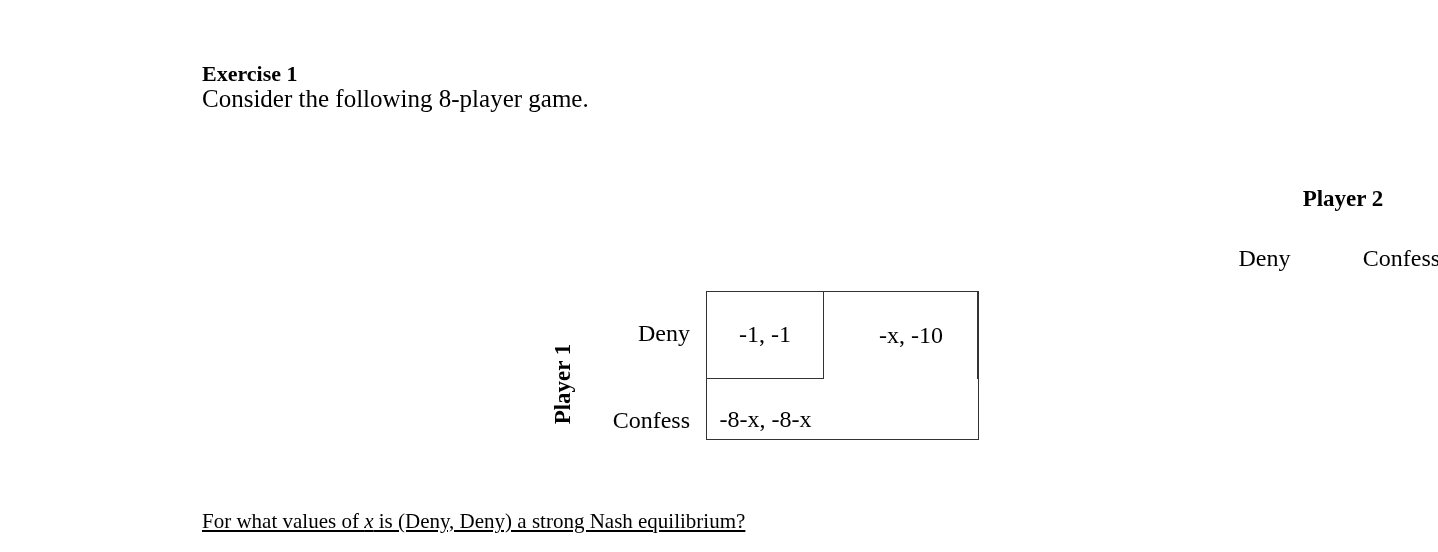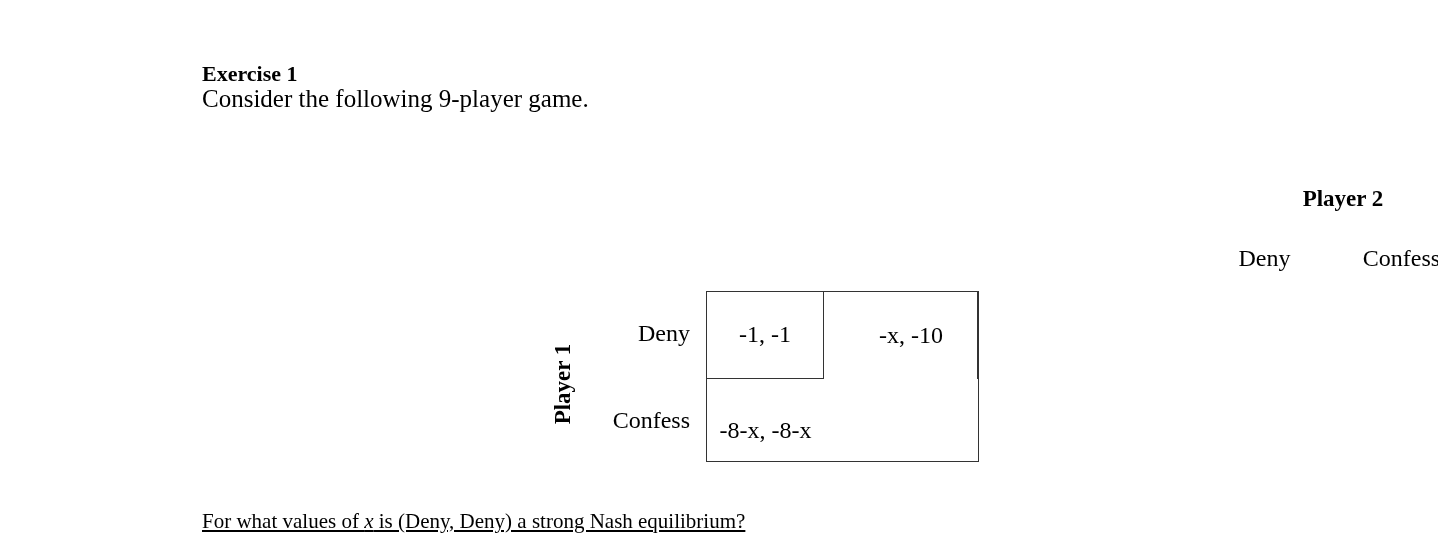--- a/index.html
+++ b/index.html
@@ -112,21 +112,21 @@
   }
   #row-labels .row-label.r0 { top: 26px; }
   #row-labels .row-label.r1 { top: 113px; }
 
   
   #payoff-grid {
     position: absolute;
     left: 206px;
     top: 106px;
     width: 273px;
-    height: 171px;
+    height: 149px;
     border: 1px solid #333333;
     box-sizing: border-box;
     display: grid;
     grid-template-columns: 117px 1fr;
     grid-template-rows: 87px 1fr;
     gap: 21px;
   }
   #payoff-grid .payoff-cell {
     box-sizing: border-box;
     display: flex;
@@ -154,21 +154,21 @@
   }
   .mathvar {
     font-style: italic;
   }
 </style>
 </head>
 <body>
 
 <div id="exercise-title">Exercise 1</div>
 
-<div id="intro-text">Consider the following 9-player game.</div>
+<div id="intro-text">Consider the following 8-player game.</div>
 
 <div id="game-matrix">
 
   <div id="player2-title">Player 2</div>
 
   <div id="col-headers">
     <div class="col-head c0">Deny</div>
     <div class="col-head c1">Confess</div>
   </div>
 

